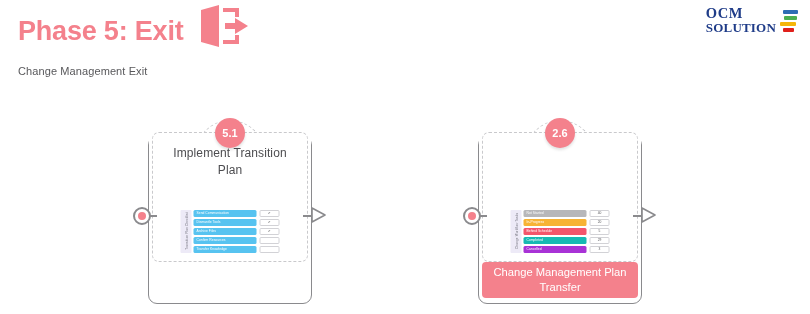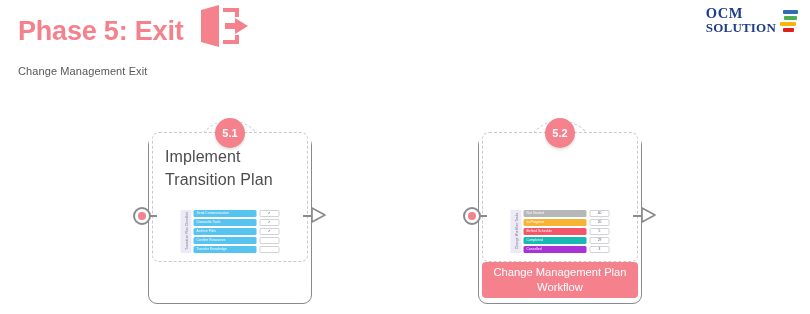--- a/index.html
+++ b/index.html
@@ -132,22 +132,22 @@
     width: 156px;
     height: 130px;
     border: 1.4px dashed #C9C9CC;
     border-radius: 7px;
     box-sizing: border-box;
     background: #ffffff;
     z-index: 3;
   }
   .card-title {
     padding: 12px 12px 0 12px;
-    text-align: left;
-    font-size: 16px;
+    text-align: center;
+    font-size: 12px;
     color: #4D4D50;
     line-height: 1.45;
     letter-spacing: 0.1px;
   }
 
   
   .thumb {
     position: absolute;
     left: 50%;
     transform: translateX(-50%);
@@ -474,22 +474,22 @@
                 <span>Cancelled</span>
               </div>
             <div class="thumb-cell">
                 <span>3</span>
               </div>
           </div>
         </div>
       </div>
     </div>
 
-    <div class="badge">5.2</div>
-    <div class="footer-bar">Change Management Plan Workflow</div>
+    <div class="badge">2.6</div>
+    <div class="footer-bar">Change Management Plan Transfer</div>
 
     <div class="conn-line-left"></div>
     <div class="conn-dot">
         <i></i>
       </div>
     <div class="conn-line-right"></div>
     <div class="conn-arrow">
       <svg width="17" height="18" viewBox="0 0 17 18" aria-hidden="true">
         <path d="M2 2 L15 9 L2 16 Z" fill="#ffffff" stroke="#8A8A8D" stroke-width="1.6" stroke-linejoin="round"></path>
       </svg>

